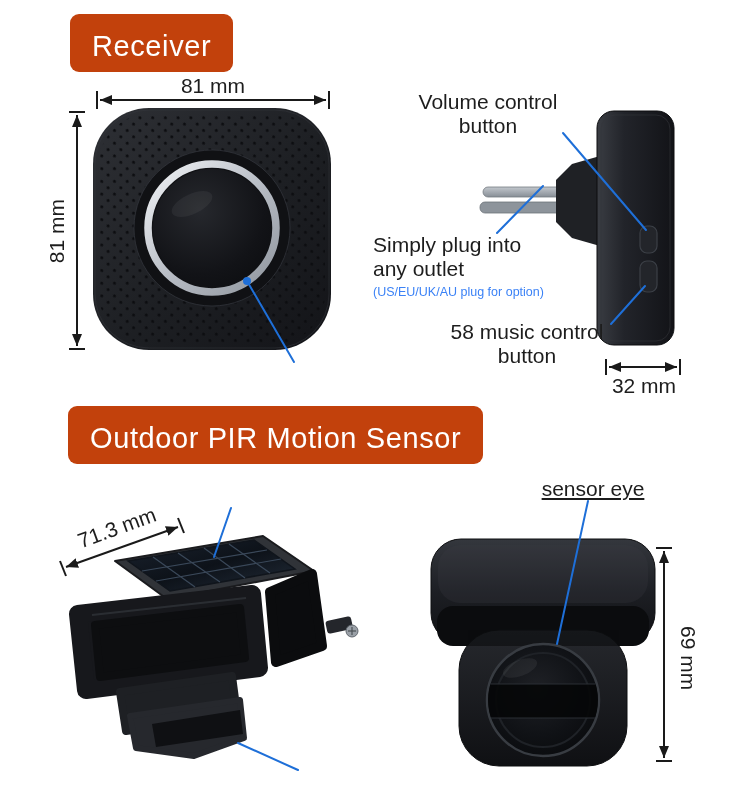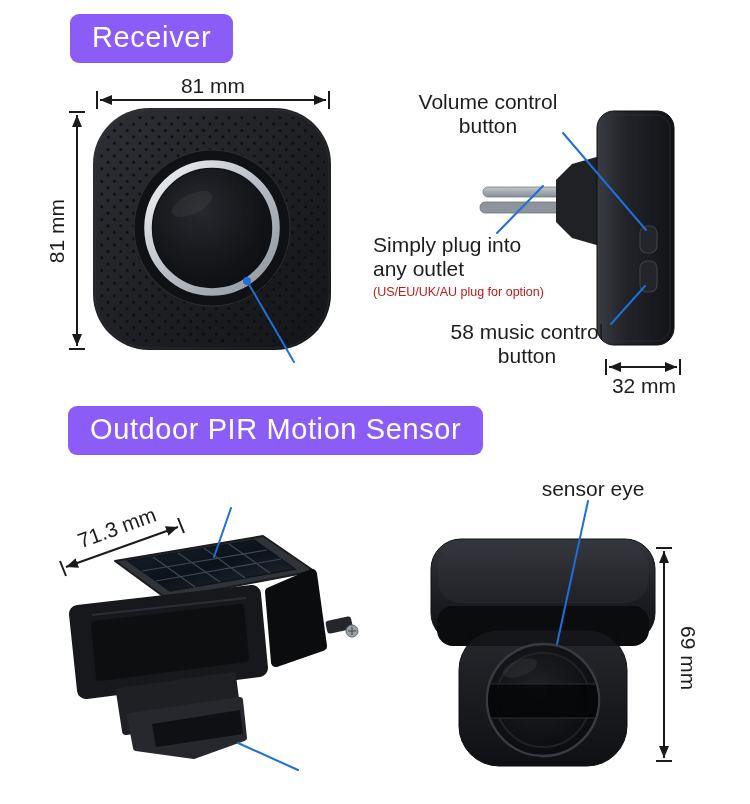--- a/index.html
+++ b/index.html
@@ -1,27 +1,27 @@
 <!DOCTYPE html>
 <html><head>
 <meta charset="utf-8">
 <title>Wireless Doorbell Spec Diagram</title>
 <style>
   html,body{margin:0;padding:0;background:#ffffff;}
   body{font-family:"Liberation Sans","DejaVu Sans",sans-serif;}
   .stage{position:relative;width:750px;height:804px;background:#ffffff;overflow:hidden;}
   .art{position:absolute;left:0;top:0;z-index:1;}
   .badge{
-    position:absolute;z-index:2;background:#8b5cf6;color:#ffffff;
+    position:absolute;z-index:2;background:#c2410c;color:#ffffff;
     border-radius:9px;font-size:29px;font-weight:500;letter-spacing:.6px;
-    padding:7px 22px 9px 22px;white-space:nowrap;
+    padding:16px 22px 9px 22px;white-space:nowrap;
   }
   .lbl{position:absolute;z-index:2;color:#1d1d1d;font-size:21px;line-height:1.15;}
   .c{text-align:center;}
-  .small{font-size:12.5px;color:#b91c1c;}
+  .small{font-size:12.5px;color:#3b82f6;}
   .rot-left{transform:rotate(-90deg);transform-origin:center;}
   .rot-right{transform:rotate(90deg);transform-origin:center;}
   .rot-diag{transform:rotate(-20deg);transform-origin:center;}
 </style>
 </head>
 <body>
 
 <div class="stage">
 
   <svg class="art" width="750" height="804" viewBox="0 0 750 804">
@@ -192,20 +192,20 @@
 
   <div class="lbl small" style="left:373px;top:285px;width:210px;">(US/EU/UK/AU plug for option)</div>
 
   <div class="lbl c" style="left:437px;top:320px;width:180px;">58 music control button</div>
 
   <div class="lbl c" style="left:606px;top:374px;width:76px;">32 mm</div>
 
   <div class="badge" style="left:68px;top:406px;">Outdoor PIR Motion Sensor</div>
 
 
-  <div class="lbl c" style="left:524px;top:477px;width:138px;">sensor eye</div>
+  <div class="lbl c" style="left:524px;top:477px;width:138px;text-decoration:underline;">sensor eye</div>
 
   <div class="lbl c rot-diag" style="left:56px;top:516px;width:122px;">71.3 mm</div>
 
   <div class="lbl c rot-right" style="left:648px;top:646px;width:80px;">69 mm</div>
 
 
 </div>
 
 </body></html>

